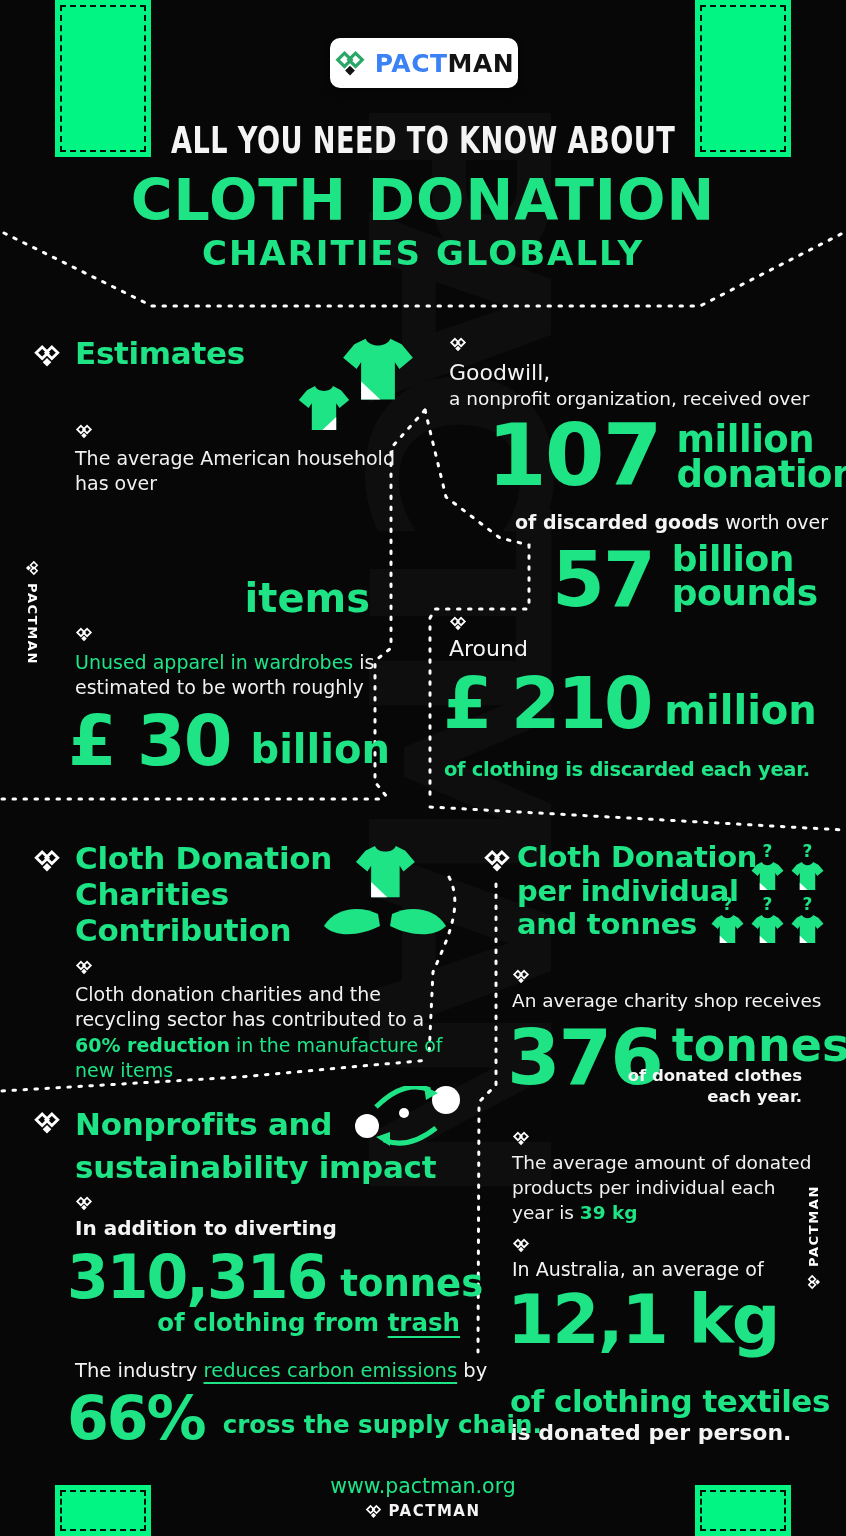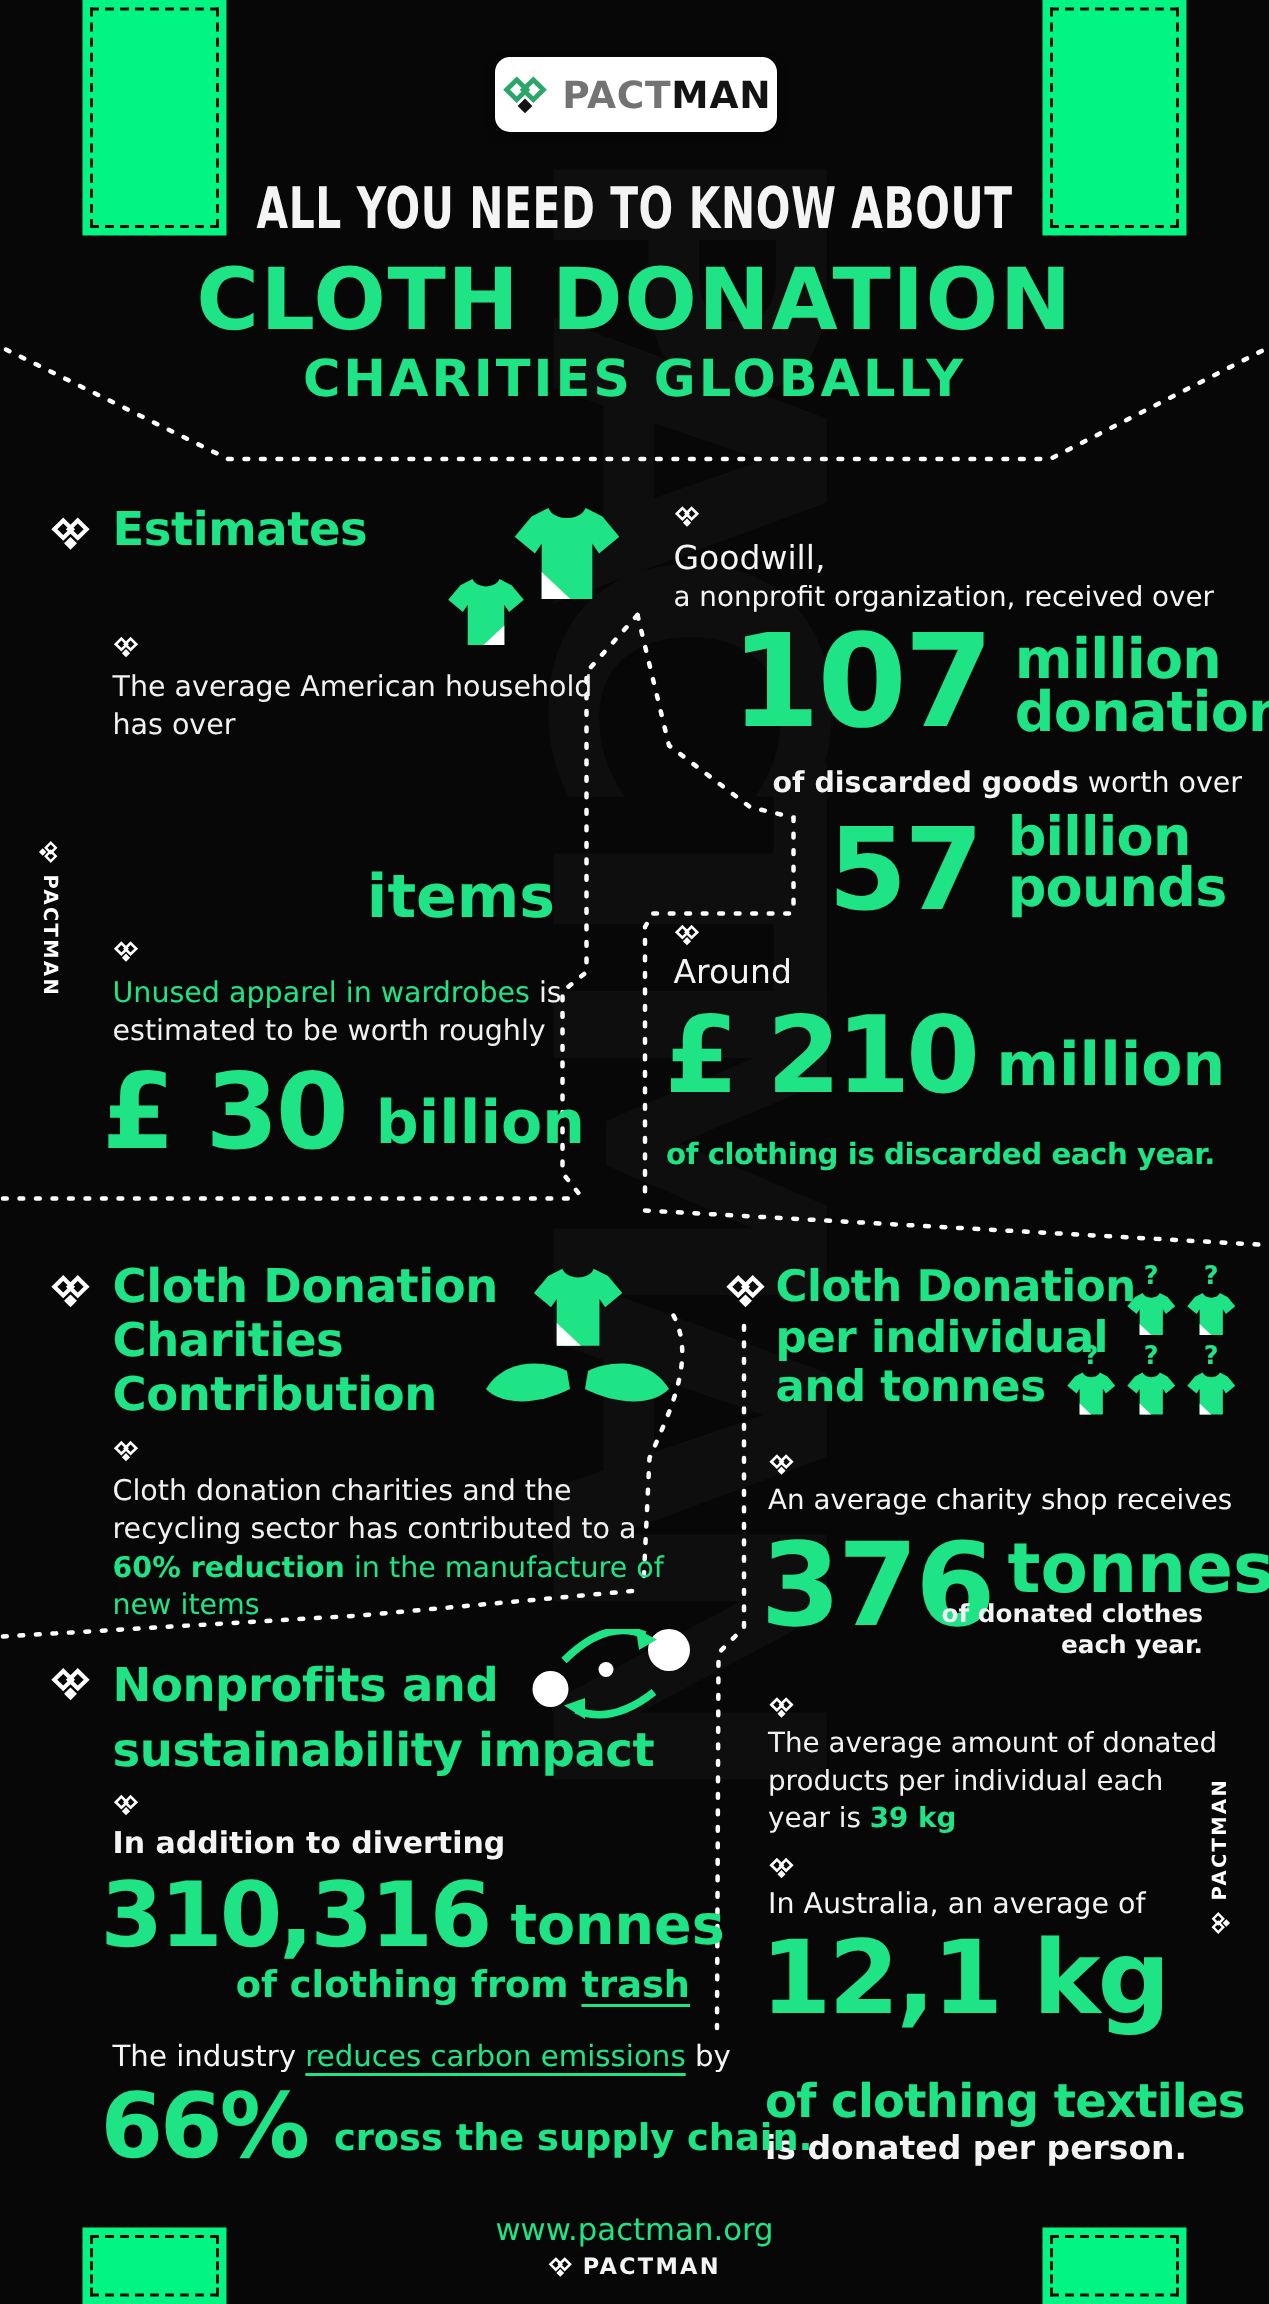--- a/index.html
+++ b/index.html
@@ -62,21 +62,21 @@
   <div class="abs corner" style="left:695px;top:0;width:96px;height:157px;"></div>
   <div class="abs corner" style="left:55px;top:1485px;width:96px;height:51px;"></div>
   <div class="abs corner" style="left:695px;top:1485px;width:96px;height:51px;"></div>
 
   <div class="abs logobox" style="left:330px;top:38px;width:188px;height:50px;">
     <svg class="pm logo" width="32" height="27" viewBox="0 0 26 22">
       <path class="st" d="M8.5,2.6 L14,8 L8.5,13.4 L3,8 Z"></path>
       <path class="st" d="M17.5,2.6 L23,8 L17.5,13.4 L12,8 Z"></path>
       <path class="fl" d="M13,12.8 L17,16.8 L13,20.8 L9,16.8 Z"></path>
     </svg>
-    <div class="logotext"><span class="green" style="color:#737373;">PACT</span><span>MAN</span></div>
+    <div class="logotext"><span class="green" style="color:#3b82f6;">PACT</span><span>MAN</span></div>
   </div>
 
   <div class="abs center" style="top:120px;">
     <span class="white xb" style="display:inline-block;font-size:34px;transform:scale(.8,1.12);letter-spacing:.5px;">ALL YOU NEED TO KNOW ABOUT</span>
   </div>
   <div class="abs center num" style="top:172px;font-size:57px;letter-spacing:1px;">CLOTH DONATION</div>
   <div class="abs center xb green" style="top:233px;font-size:34px;letter-spacing:2px;">CHARITIES GLOBALLY</div>
 
   <svg class="abs pm" style="left:33px;top:344px;" width="28" height="24" viewBox="0 0 26 22">
     <path class="st" d="M8.5,2.6 L14,8 L8.5,13.4 L3,8 Z"></path>

